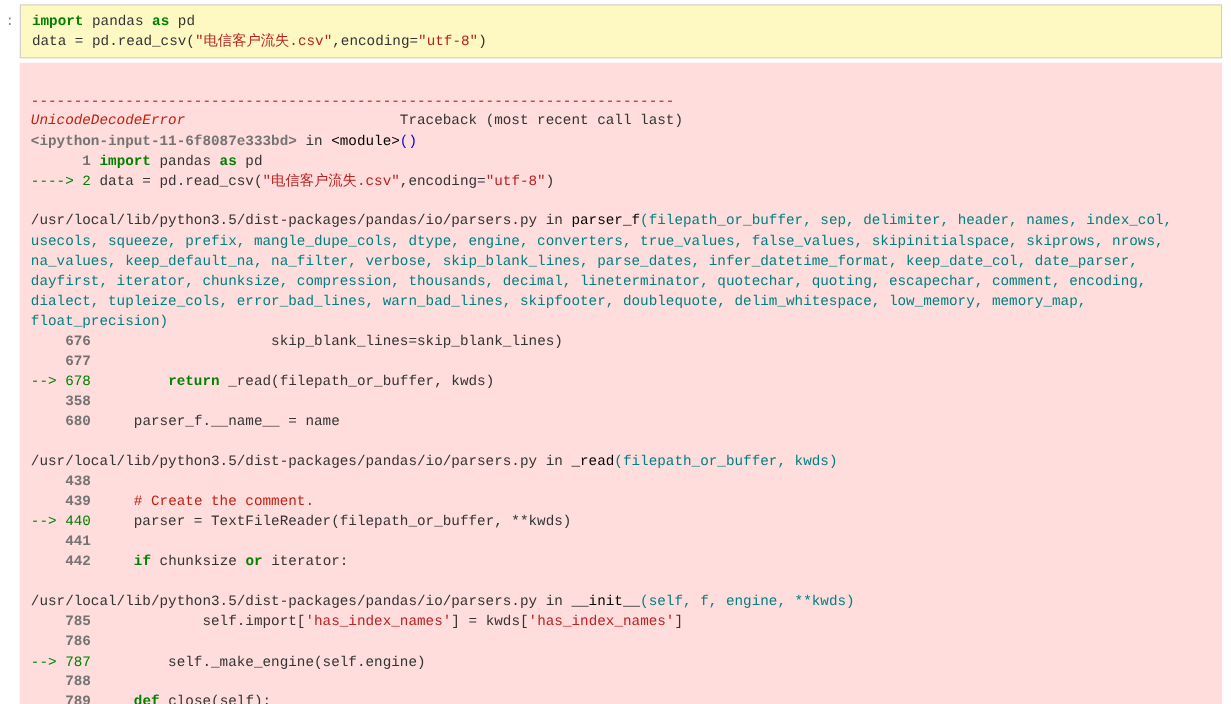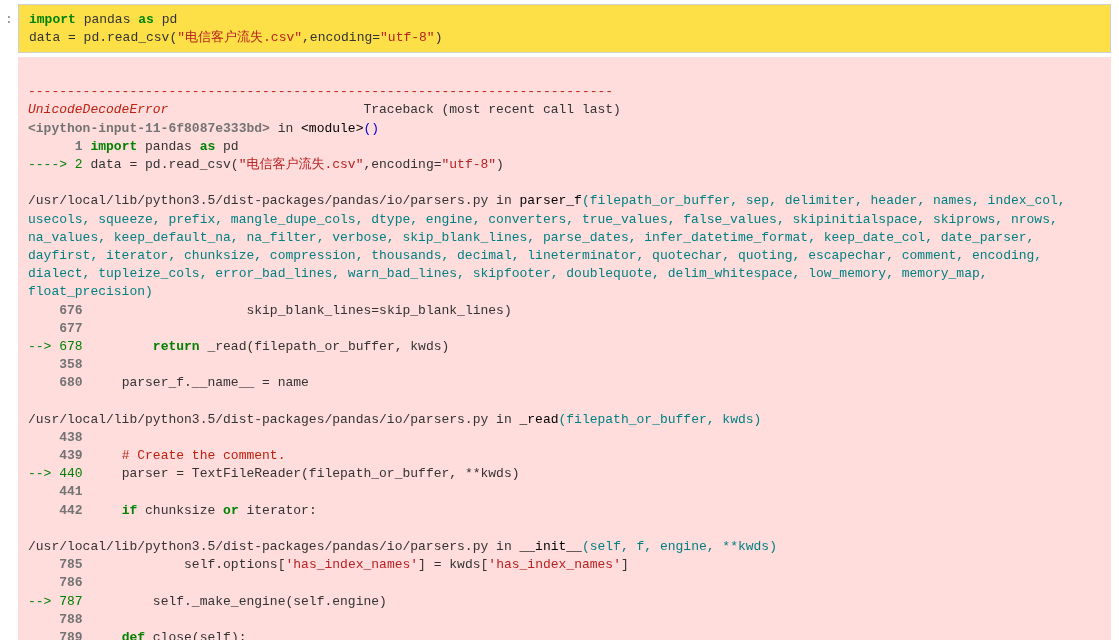--- a/index.html
+++ b/index.html
@@ -6,21 +6,21 @@
     margin: 0;
     padding: 0;
     font-family: Consolas, "Courier New", monospace;
     font-size: 13px;
     background: #fff;
     width: 1119px;
     overflow-x: hidden;
   }
   .code-cell {
     border: 1px solid #cfcfcf;
-    background: #fde047;
+    background: #fef9c3;
     padding: 6px 10px;
     margin: 4px 8px 0 18px;
     white-space: pre;
     line-height: 1.35;
     position: relative;
   }
   .code-cell::before {
     content: ":";
     position: absolute;
     left: -14px;
@@ -71,21 +71,21 @@
 <span class="g-green">    680 </span><span class="plain">    parser_f.__name__ = name</span>
 
 <span class="plain">/usr/local/lib/python3.5/dist-packages/pandas/io/parsers.py</span><span class="plain"> in </span><span class="cyan">_read</span><span class="teal-sig">(filepath_or_buffer, kwds)</span>
 <span class="g-green">    438 </span>
 <span class="g-green">    439 </span><span class="comment-red">    # Create the comment.</span>
 <span class="arrow">--&gt; 440 </span><span class="plain">    parser = TextFileReader(filepath_or_buffer, **kwds)</span>
 <span class="g-green">    441 </span>
 <span class="g-green">    442 </span><span class="plain">    </span><span class="kw-green">if</span><span class="plain"> chunksize </span><span class="kw-green">or</span><span class="plain"> iterator:</span>
 
 <span class="plain">/usr/local/lib/python3.5/dist-packages/pandas/io/parsers.py</span><span class="plain"> in </span><span class="cyan">__init__</span><span class="teal-sig">(self, f, engine, **kwds)</span>
-<span class="g-green">    785 </span><span class="plain">            self.options[</span><span class="str-red">'has_index_names'</span><span class="plain">] = kwds[</span><span class="str-red">'has_index_names'</span><span class="plain">]</span>
+<span class="g-green">    785 </span><span class="plain">            self.import[</span><span class="str-red">'has_index_names'</span><span class="plain">] = kwds[</span><span class="str-red">'has_index_names'</span><span class="plain">]</span>
 <span class="g-green">    786 </span>
 <span class="arrow">--&gt; 787 </span><span class="plain">        self._make_engine(self.engine)</span>
 <span class="g-green">    788 </span>
 <span class="g-green">    789 </span><span class="plain">    </span><span class="kw-green">def</span><span class="plain"> close(self):</span>
 
 
 
 
 
 </div>

